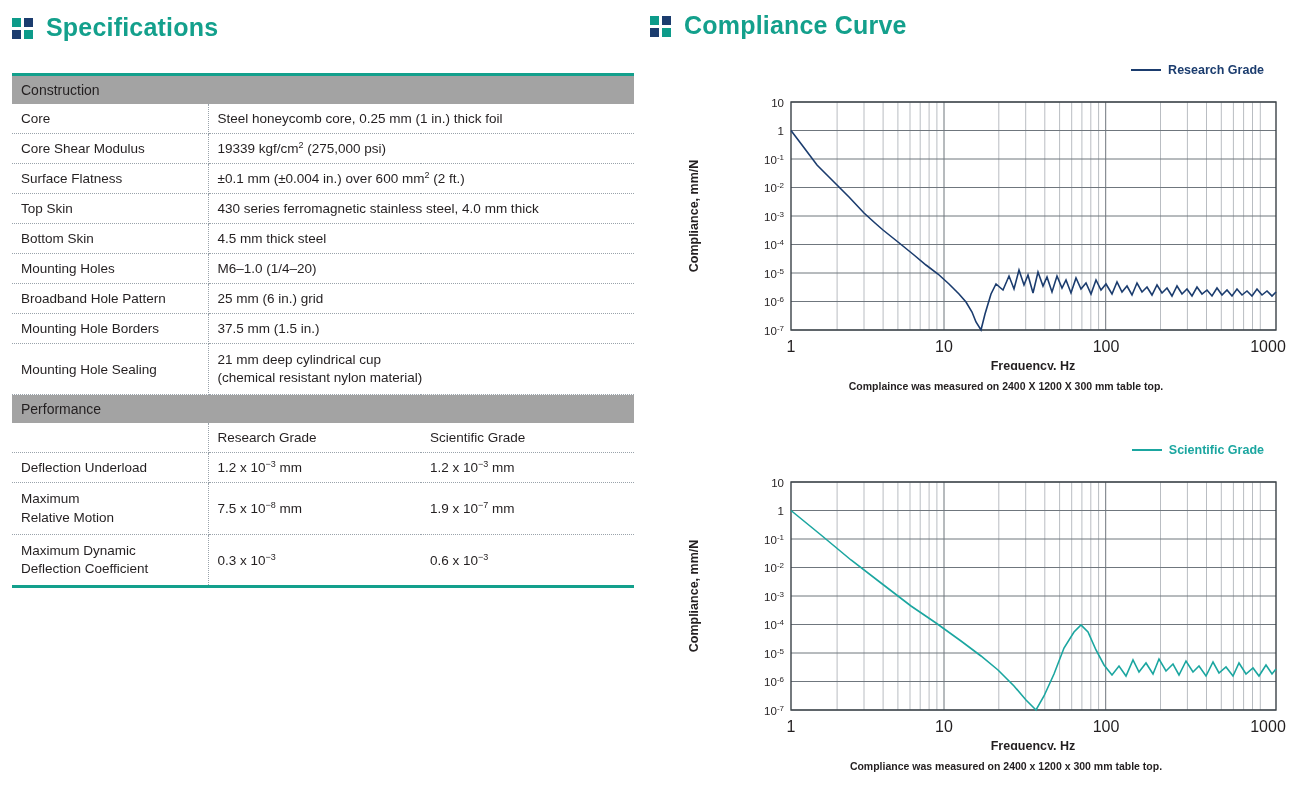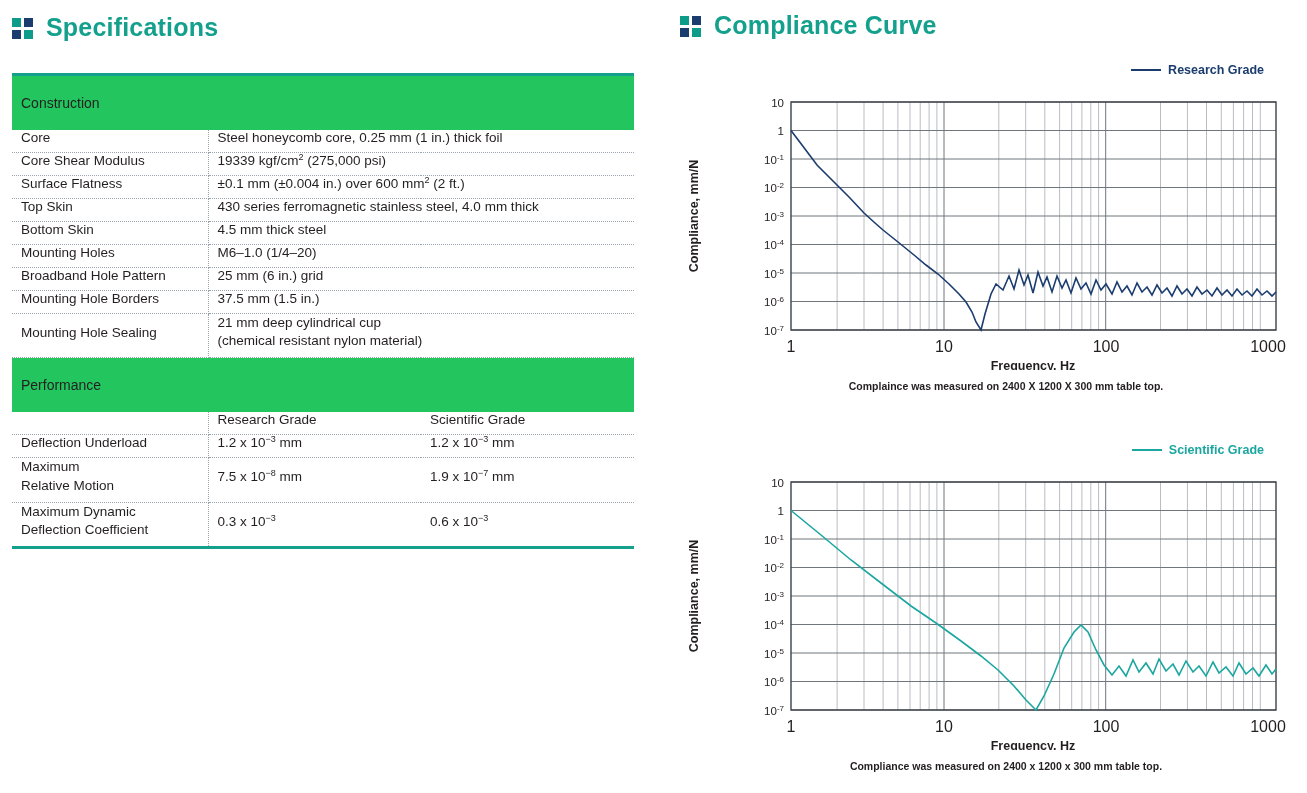--- a/index.html
+++ b/index.html
@@ -43,44 +43,44 @@
   .head-glyph i.c { left: 0;   top: 14px; width: 9px;  height: 9px;  background: #1b3c6e; }
   .head-glyph i.d { left: 12px; top: 14px; width: 9px;  height: 9px;  background: #0d9b8a; }
   .section-title {
     font-size: 25px;
     font-weight: bold;
     color: #13a08c;
     letter-spacing: .2px;
     white-space: nowrap;
   }
   #head-specs { left: 12px; top: 13px; }
-  #head-curve { left: 680px; top: 11px; }
+  #head-curve { left: 650px; top: 11px; }
 
   
   .spec-table {
     position: absolute;
     left: 12px;
     top: 73px;
     width: 622px;
     border-collapse: collapse;
     font-size: 13.5px;
   }
   .spec-table col.c1 { width: 196px; }
   .spec-table col.c2 { width: 213px; }
   .spec-table col.c3 { width: 213px; }
 
   .spec-table td {
-    padding: 0 8px 7px 9px;
+    padding: 7px 8px 7px 9px;
     vertical-align: middle;
     border-bottom: 1px dotted #9aa3ab;
   }
   .spec-table tr.group td {
-    background: #22c55e;
+    background: #a3a3a3;
     font-size: 14px;
-    padding: 19px 9px;
+    padding: 6px 9px;
     border-bottom: none;
     color: #231f20;
   }
   .spec-table tr.group.first td { border-top: 3px solid #13a08c; }
   .spec-table td.label {
     border-right: 1px dotted #9aa3ab;
   }
   .spec-table tr.hdr td {
     border-bottom: 1px dotted #9aa3ab;
   }

